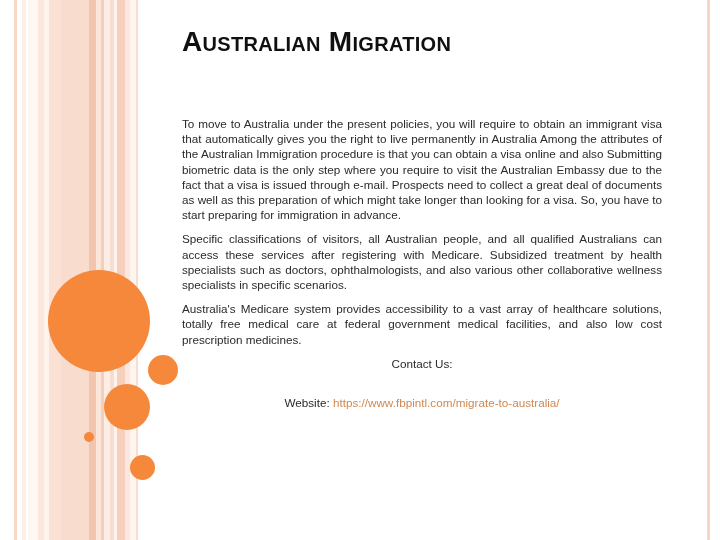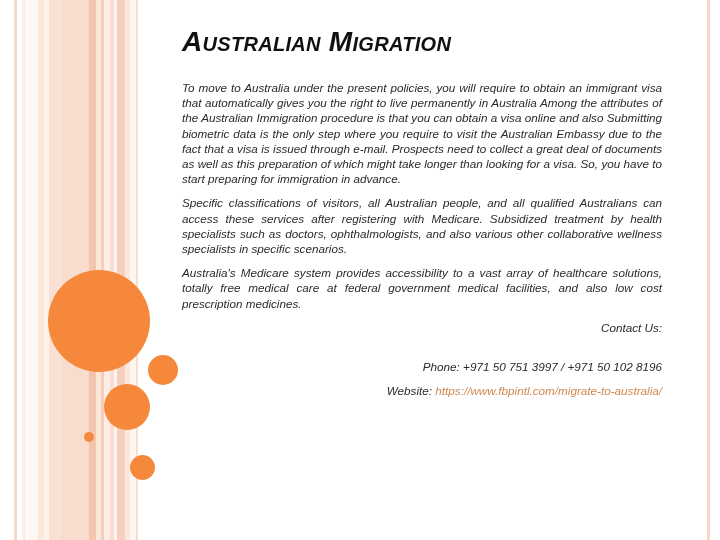--- a/index.html
+++ b/index.html
@@ -9,21 +9,20 @@
   }
   body {
     font-family: "Liberation Sans", sans-serif;
   }
   #slide {
     position: relative;
     width: 720px;
     height: 540px;
     background: #ffffff;
     overflow: hidden;
-    font-style: italic;
   }
 
   
   .stripe-band {
     position: absolute;
     left: 0;
     top: 0;
     width: 140px;
     height: 540px;
   }
@@ -60,35 +59,36 @@
     font-variant: small-caps;
     font-weight: bold;
     letter-spacing: 0.3px;
     color: #101010;
     white-space: nowrap;
   }
   .body-block {
     position: absolute;
     left: 0;
     width: 480px;
+    margin-top: 36px;
   }
   p.para {
     margin: 0 0 9px 0;
     font-size: 11.7px;
     line-height: 15.2px;
     color: #2a2a2a;
     text-align: justify;
     text-justify: inter-word;
   }
   .contact-line {
     margin: 0 0 9px 0;
     font-size: 11.7px;
     line-height: 15.2px;
     color: #2a2a2a;
-    text-align: right;
+    text-align: center;
   }
   .gap-line {
     height: 15px;
   }
   .link {
     color: #d2874e;
   }
 </style>
 </head>
 <body>
@@ -133,23 +133,20 @@
     <div class="body-block" style="top:80px;">
 
       <p class="para">To move to Australia under the present policies, you will require to obtain an immigrant visa that automatically gives you the right to live permanently in Australia Among the attributes of the Australian Immigration procedure is that you can obtain a visa online and also Submitting biometric data is the only step where you require to visit the Australian Embassy due to the fact that a visa is issued through e-mail. Prospects need to collect a great deal of documents as well as this preparation of which might take longer than looking for a visa. So, you have to start preparing for immigration in advance.</p>
       <p class="para">Specific classifications of visitors, all Australian people, and all qualified Australians can access these services after registering with Medicare. Subsidized treatment by health specialists such as doctors, ophthalmologists, and also various other collaborative wellness specialists in specific scenarios.</p>
       <p class="para">Australia's Medicare system provides accessibility to a vast array of healthcare solutions, totally free medical care at federal government medical facilities, and also low cost prescription medicines.</p>
 
       <p class="contact-line">Contact Us:</p>
 
       <div class="gap-line"></div>
 
-      <p class="contact-line">
-        <span>Phone: </span><span>+971 50 751 3997 / +971 50 102 8196</span>
-      </p>
 
 
 
       <p class="contact-line">
         <span>Website: </span><span class="link">https://www.fbpintl.com/migrate-to-australia/</span>
       </p>
 
     </div>
   </div>
 </div>

